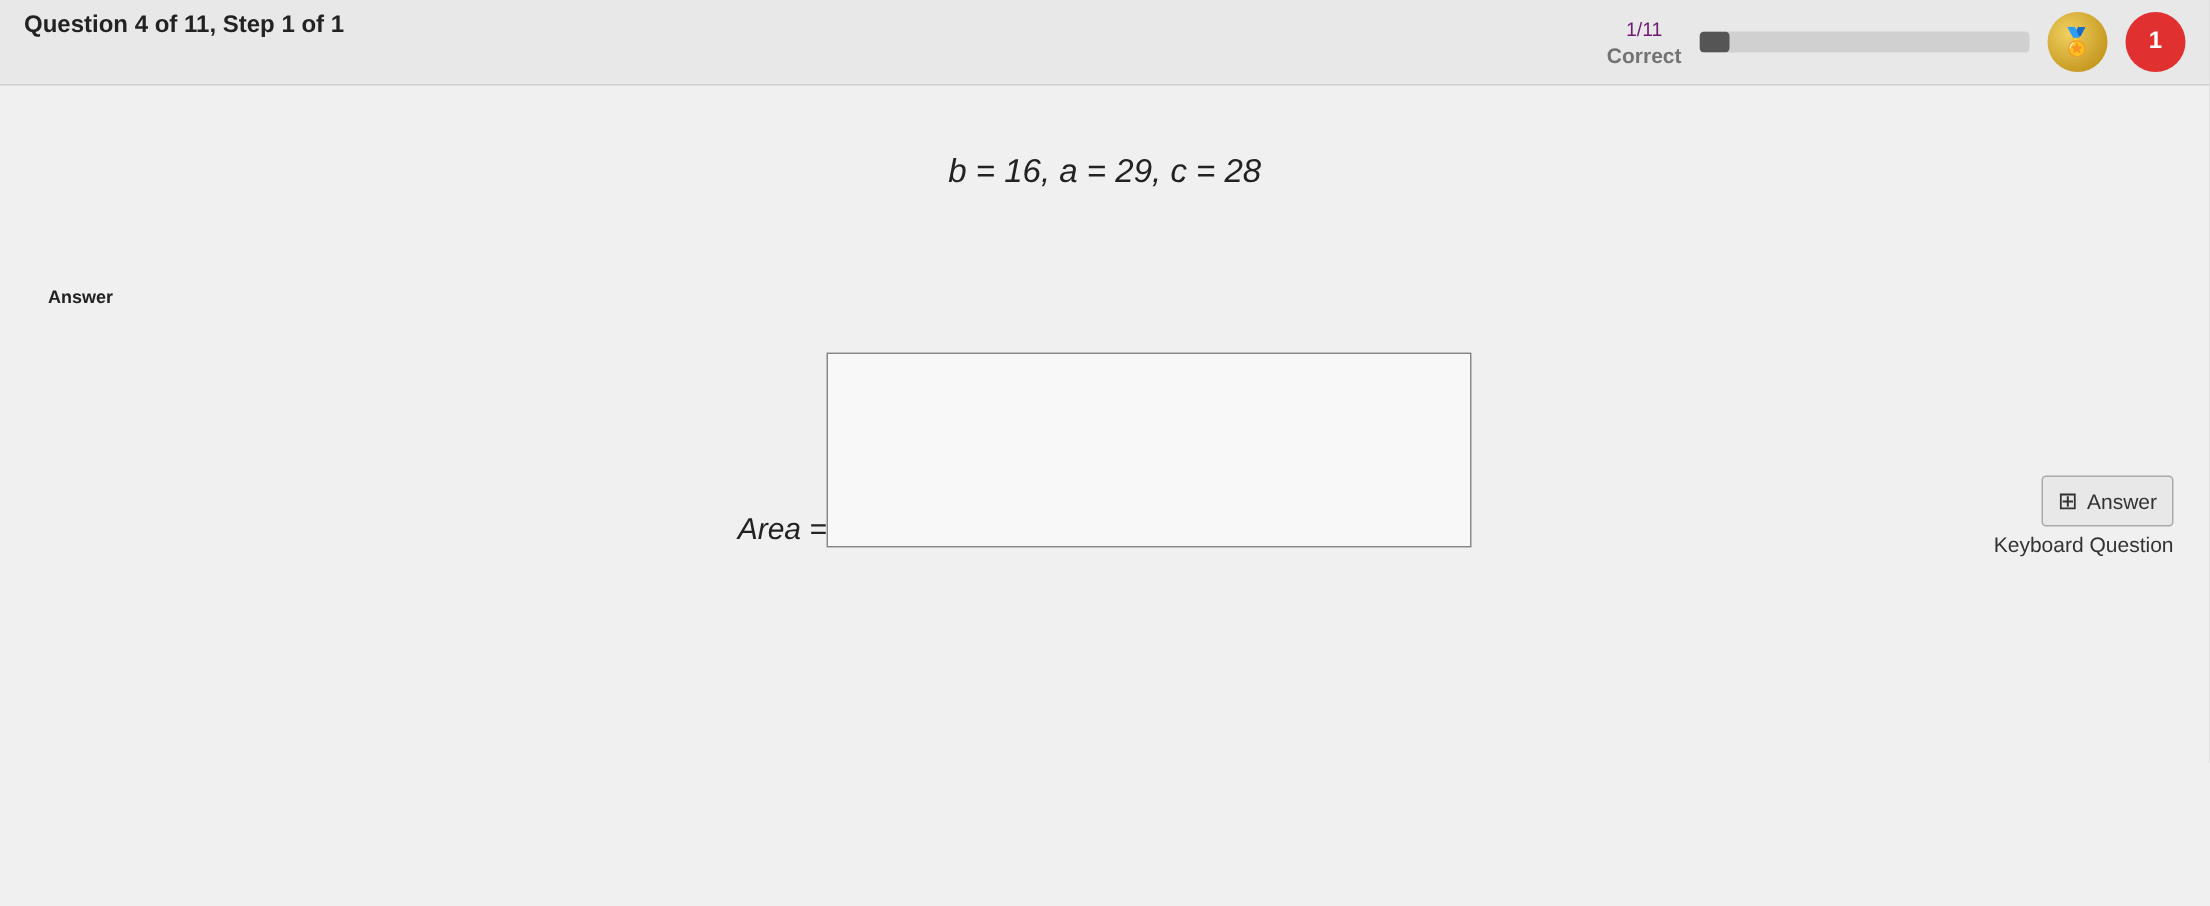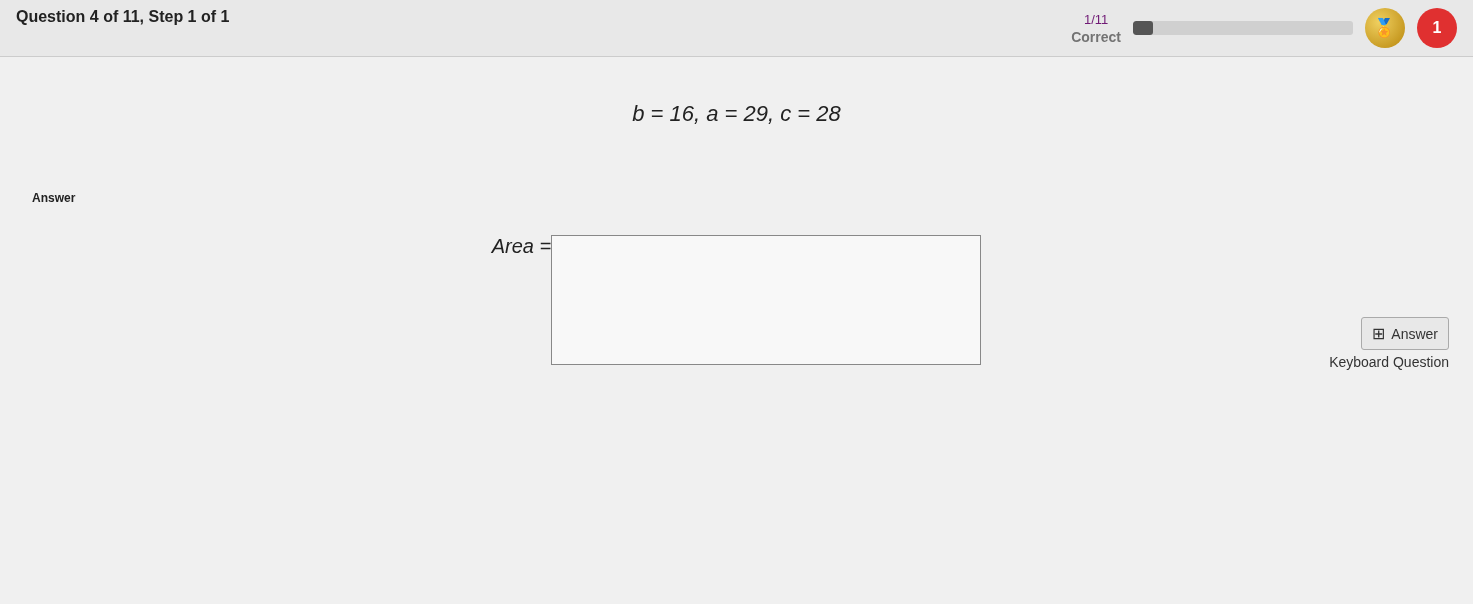--- a/index.html
+++ b/index.html
@@ -118,21 +118,21 @@
 
     .answer-label {
       font-weight: bold;
       font-size: 12px;
       color: #222;
       margin-bottom: 16px;
     }
 
     .answer-input-row {
       display: flex;
-      align-items: flex-start;
+      align-items: flex-end;
       justify-content: center;
       margin-top: 30px;
     }
 
     .area-label {
       font-size: 20px;
       font-style: italic;
       color: #222;
     }
 

